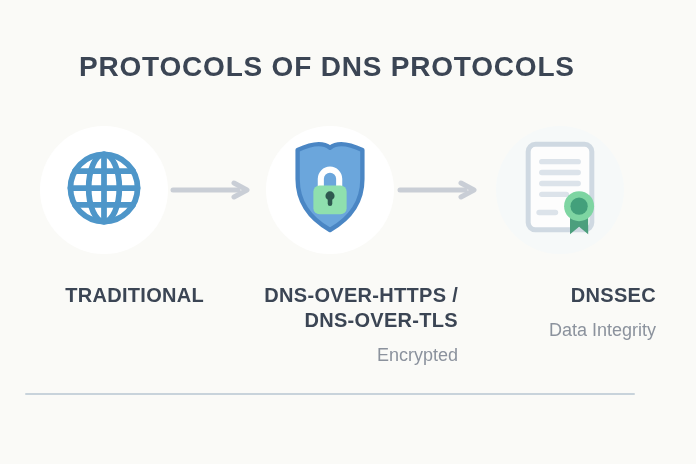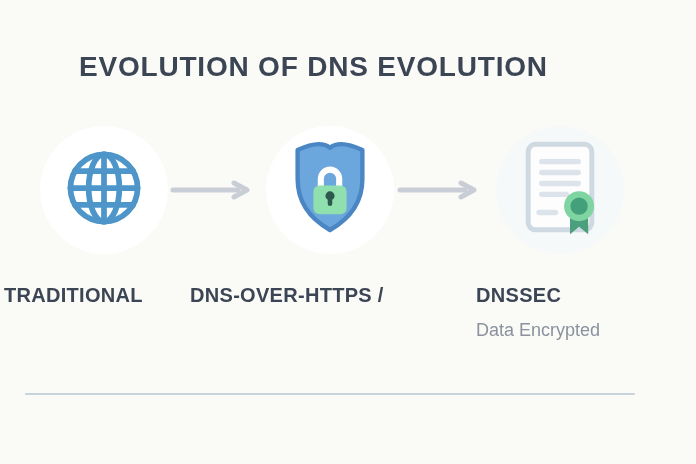--- a/index.html
+++ b/index.html
@@ -43,25 +43,25 @@
     top: 180px;
     width: 84px;
     height: 20px;
   }
   #arrow-1 { left: 170px; }
   #arrow-2 { left: 397px; }
 
   .label-block {
     position: absolute;
     top: 283px;
-    text-align: left;
+    text-align: right;
   }
   #label-1 { left: 4px;   width: 200px; }
-  #label-2 { left: 190px; width: 250px; }
-  #label-3 { left: 476px; width: 200px; }
+  #label-2 { left: 208px; width: 250px; }
+  #label-3 { left: 456px; width: 200px; }
 
   .stage-title {
     font-size: 20px;
     font-weight: bold;
     color: #3b4554;
     line-height: 25px;
     letter-spacing: 0.3px;
   }
   .stage-title span { display: block; }
   .stage-title span:empty { display: none; }
@@ -78,21 +78,21 @@
     height: 2px;
     border-radius: 1px;
     background: #c8d3db;
   }
 </style>
 </head>
 <body>
 
 <div class="canvas">
 
-  <div class="page-title">EVOLUTION OF DNS EVOLUTION</div>
+  <div class="page-title">PROTOCOLS OF DNS PROTOCOLS</div>
 
   <div class="stage-icon circle-white" id="stage-icon-1">
     <span>
       <svg viewBox="0 0 96 96" width="92" height="92">
         <g fill="none" stroke="#4e96c9" stroke-width="6" stroke-linecap="round">
           <circle cx="48" cy="48" r="35"></circle>
           <ellipse cx="48" cy="48" rx="16" ry="35"></ellipse>
           <line x1="48" y1="13" x2="48" y2="83"></line>
           <line x1="13" y1="48" x2="83" y2="48"></line>
           <line x1="17.7" y1="30.5" x2="78.3" y2="30.5"></line>
@@ -148,26 +148,28 @@
 
   <div class="label-block" id="label-1">
     <div class="stage-title">
       <span>TRADITIONAL</span>
     </div>
   </div>
 
   <div class="label-block" id="label-2">
     <div class="stage-title">
       <span>DNS-OVER-HTTPS /</span>
+      <span>DNS-OVER-TLS</span>
     </div>
+    <div class="stage-sub">Encrypted</div>
   </div>
 
   <div class="label-block" id="label-3">
     <div class="stage-title">
       <span>DNSSEC</span>
 
     </div>
-    <div class="stage-sub">Data Encrypted</div>
+    <div class="stage-sub">Data Integrity</div>
   </div>
 
   <div class="divider"></div>
 
 </div>
 
 </body></html>

